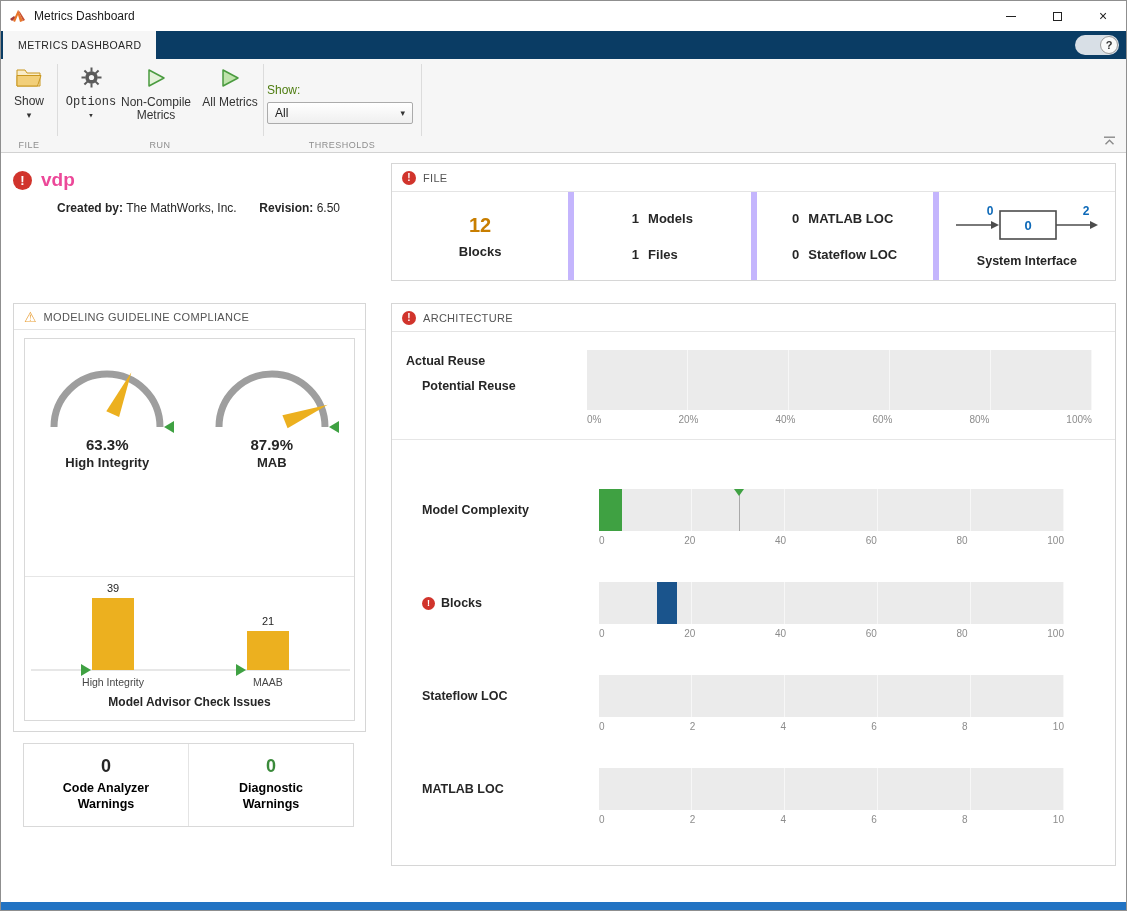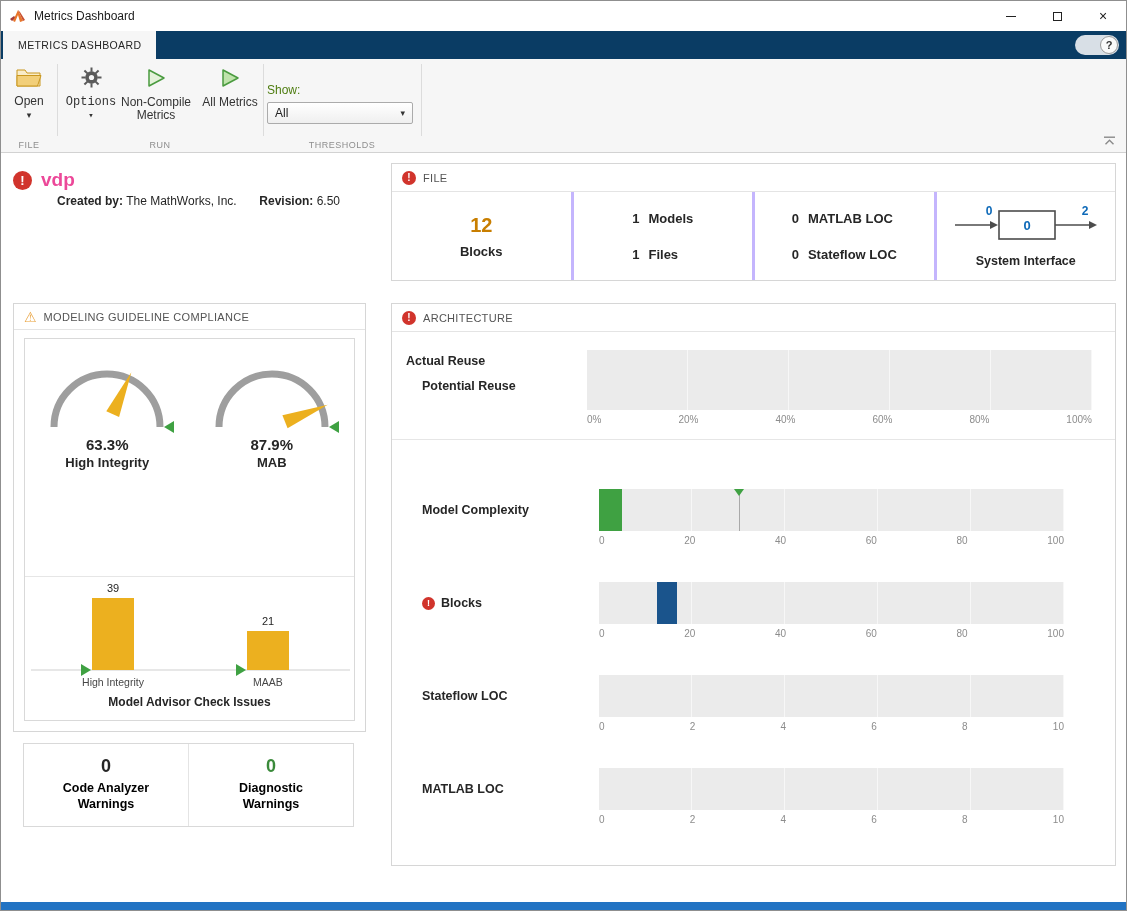--- a/index.html
+++ b/index.html
@@ -42,27 +42,27 @@
   .panel-title { font-size:11px; color:#545454; letter-spacing:.3px; }
   .err-icon { width:14px; height:14px; border-radius:50%; background:#d1342c; color:#fff; font-size:10px; font-weight:bold; display:inline-flex; align-items:center; justify-content:center; line-height:1; flex:0 0 auto; }
   .err-icon.big { width:19px; height:19px; font-size:13px; }
   .err-icon.small { width:13px; height:13px; font-size:9px; }
   .warn-icon { color:#e9a13b; font-size:14px; line-height:1; }
 
   
   .model-header { position:absolute; left:12px; top:16px; width:372px; }
   .model-name-row { display:flex; align-items:center; gap:9px; }
   .model-name { font-size:19px; font-weight:bold; color:#ec4899; }
-  .model-meta { margin-left:44px; font-size:12px; color:#262626; line-height:20px; }
+  .model-meta { margin-left:44px; margin-top:7px; font-size:12px; color:#262626; line-height:20px; }
   .meta-label { font-weight:bold; }
   .meta-gap { display:inline-block; width:16px; }
 
   
   .size-body { display:flex; height:88px; }
-  .size-cell { flex:1; display:flex; flex-direction:column; align-items:center; justify-content:center; gap:7px; border-right:3px solid #c4b5fd; }
+  .size-cell { flex:1; display:flex; flex-direction:column; align-items:center; justify-content:center; gap:7px; border-right:6px solid #c4b5fd; }
   .size-cell:last-child { border-right:none; }
   .size-big-num { font-size:20px; font-weight:bold; }
   .size-cell-label { font-size:13px; font-weight:bold; color:#262626; }
   .size-lines { display:flex; flex-direction:column; gap:21px; }
   .size-line { display:flex; gap:9px; align-items:baseline; font-size:13px; font-weight:bold; color:#262626; }
   .si-label { font-size:12.5px; font-weight:bold; color:#262626; margin-top:1px; }
 
   
   .card { position:absolute; left:10px; top:34px; width:331px; height:383px; border:1px solid #d9d9d9; background:#fff; }
   .gauges-row { display:flex; justify-content:space-around; padding-top:12px; }
@@ -131,21 +131,21 @@
   </div>
 
   <div class="toolbar">
     <div class="tb-item" style="left:4px; width:48px;">
       <span>
         <svg width="26" height="21" viewBox="0 0 26 21">
           <path d="M1 3 h8 l2 3 h13 v13 h-23 z" fill="#f9ecc8" stroke="#c9971f"></path>
           <path d="M1 8.5 h24 l-3.5 10.5 h-20.5 z" fill="#f2cf79" stroke="#c9971f"></path>
         </svg>
       </span>
-      <span class="tb-label">Open</span>
+      <span class="tb-label">Show</span>
       <span class="caret">▾</span>
     </div>
     <div class="tb-sep" style="left:56px;"></div>
 
     <div class="tb-item" style="left:64px; width:52px;font-family:Liberation Mono, monospace;">
       <span>
         <svg width="21" height="21" viewBox="0 0 21 21">
           <g fill="#5a5a5a">
             <rect x="9.5" y="0.5" width="2" height="4.2"></rect>
             <rect x="9.5" y="16.3" width="2" height="4.2"></rect>

